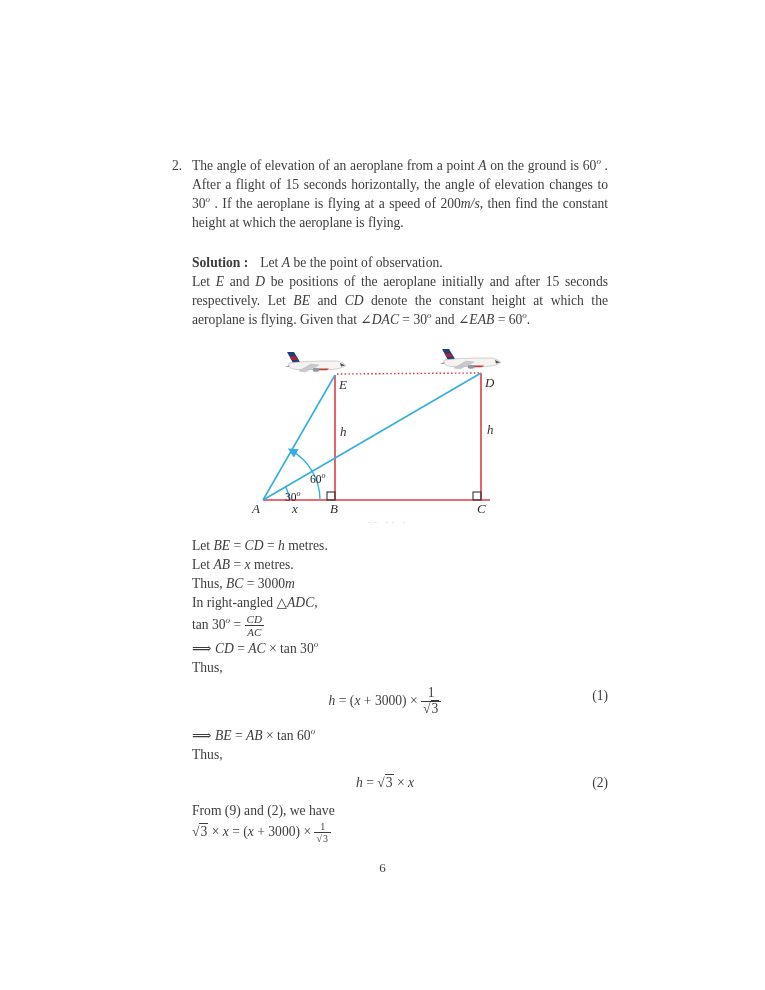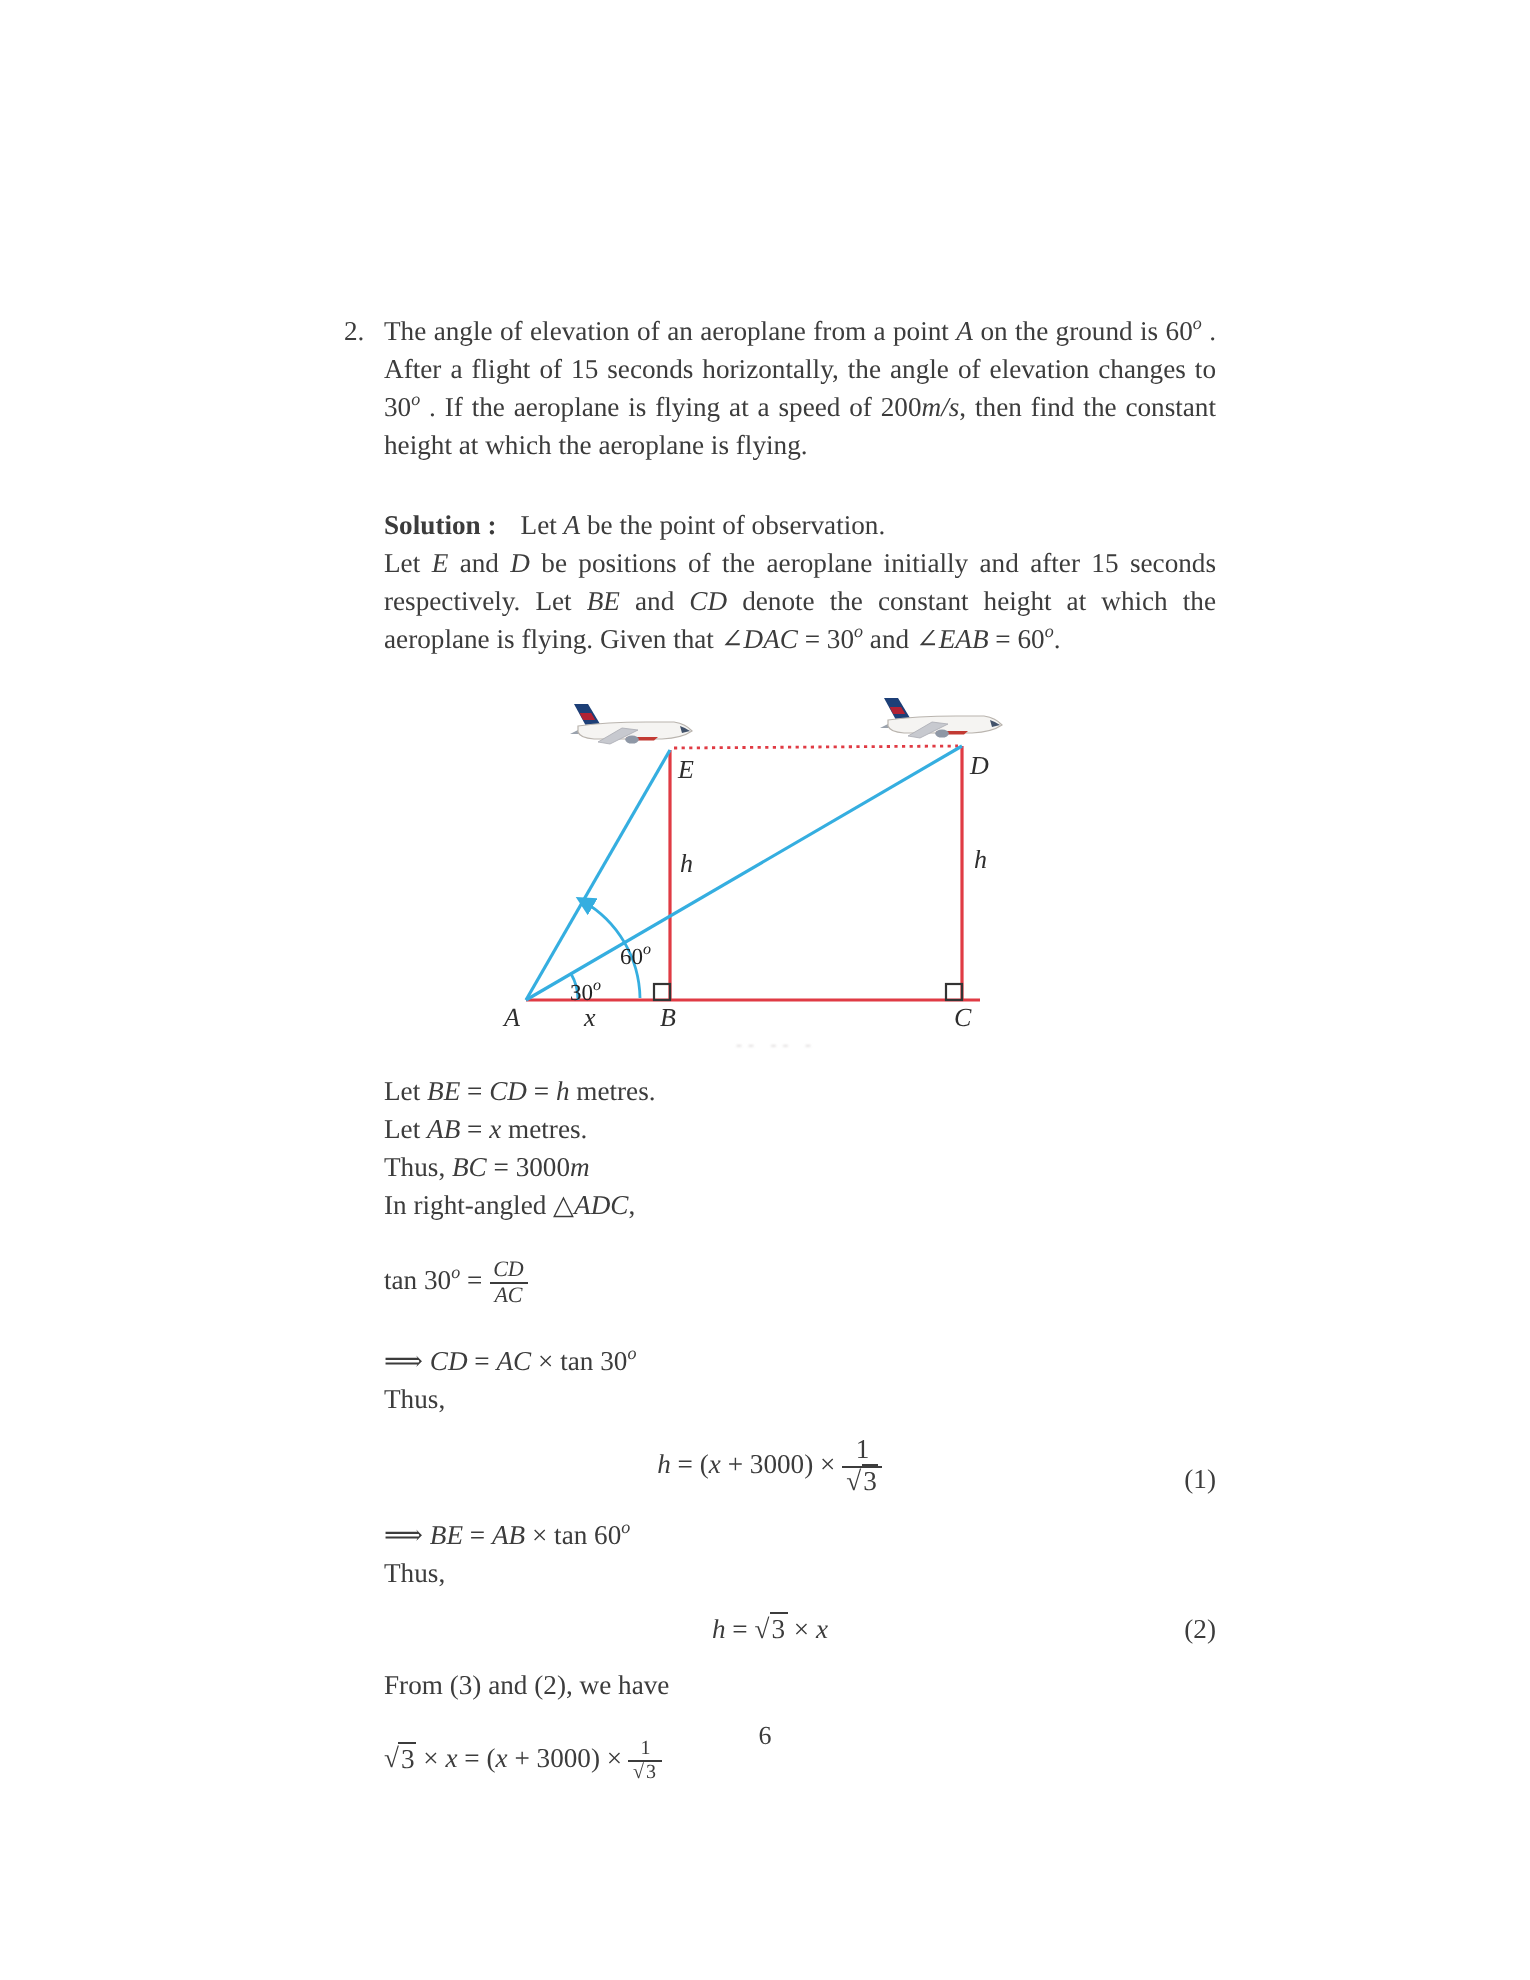--- a/index.html
+++ b/index.html
@@ -18,22 +18,22 @@
   .sol-para{text-align:justify;}
   .figure{position:absolute;left:240px;top:344px;width:290px;height:180px;}
   .figure svg{position:absolute;left:0;top:0;}
   .flabel{position:absolute;font-style:italic;font-size:13px;line-height:13px;color:#2e2e2e;}
   .alabel{position:absolute;font-style:normal;font-size:11.5px;line-height:12px;color:#222;}
   .alabel sup{font-size:8px;}
   .faded-caption{position:absolute;left:128px;top:169px;width:150px;color:#d8d4d4;
     font-size:9px;letter-spacing:3px;filter:blur(0.4px);}
   .work{position:absolute;left:192px;top:536px;width:416px;}
   .wline{min-height:19px;}
-  .wline.tall{margin:17px 0;}
-  .eqrow{display:flex;align-items:flex-end;margin:9px 0;}
+  .wline.tall{margin:1px 0;}
+  .eqrow{display:flex;align-items:flex-start;margin:9px 0;}
   .eqrow .eqc{flex:1;text-align:center;}
   .eqrow .eqt{flex:none;width:30px;text-align:right;}
   .frac{display:inline-block;text-align:center;vertical-align:middle;line-height:1.1;font-size:11px;}
   .frac .fnum{display:block;border-bottom:1px solid currentColor;padding:0 2px;}
   .frac .fden{display:block;padding:0 2px;}
   .frac.frac-d{font-size:13.6px;}
   .frac.frac-s{font-size:10px;}
   .sqrt{white-space:nowrap;}
   .sqrt .bar{border-top:1px solid currentColor;padding:0 1px;}
   .pageno{position:absolute;left:0;top:858px;width:765px;text-align:center;font-size:13px;}
@@ -116,17 +116,17 @@
     <div class="eqrow">
       <span class="eqc"><i>h</i> = (<i>x</i> + 3000) × <span class="frac frac-d"><span class="fnum">1</span><span class="fden"><span class="sqrt">√<span class="bar">3</span></span></span></span></span>
       <span class="eqt">(1)</span>
     </div>
     <div class="wline">⟹  <i>BE</i> = <i>AB</i> × tan 60<sup>o</sup></div>
     <div class="wline">Thus,</div>
     <div class="eqrow">
       <span class="eqc"><i>h</i> = <span class="sqrt">√<span class="bar">3</span></span> × <i>x</i></span>
       <span class="eqt">(2)</span>
     </div>
-    <div class="wline">From (3) and (2), we have</div>
+    <div class="wline">From (9) and (2), we have</div>
     <div class="wline tall"><span class="sqrt">√<span class="bar">3</span></span> × <i>x</i> = (<i>x</i> + 3000) × <span class="frac frac-s"><span class="fnum">1</span><span class="fden"><span class="sqrt">√<span class="bar">3</span></span></span></span></div>
   </div>
 
 <div class="pageno">6</div>
 
 </body></html>

